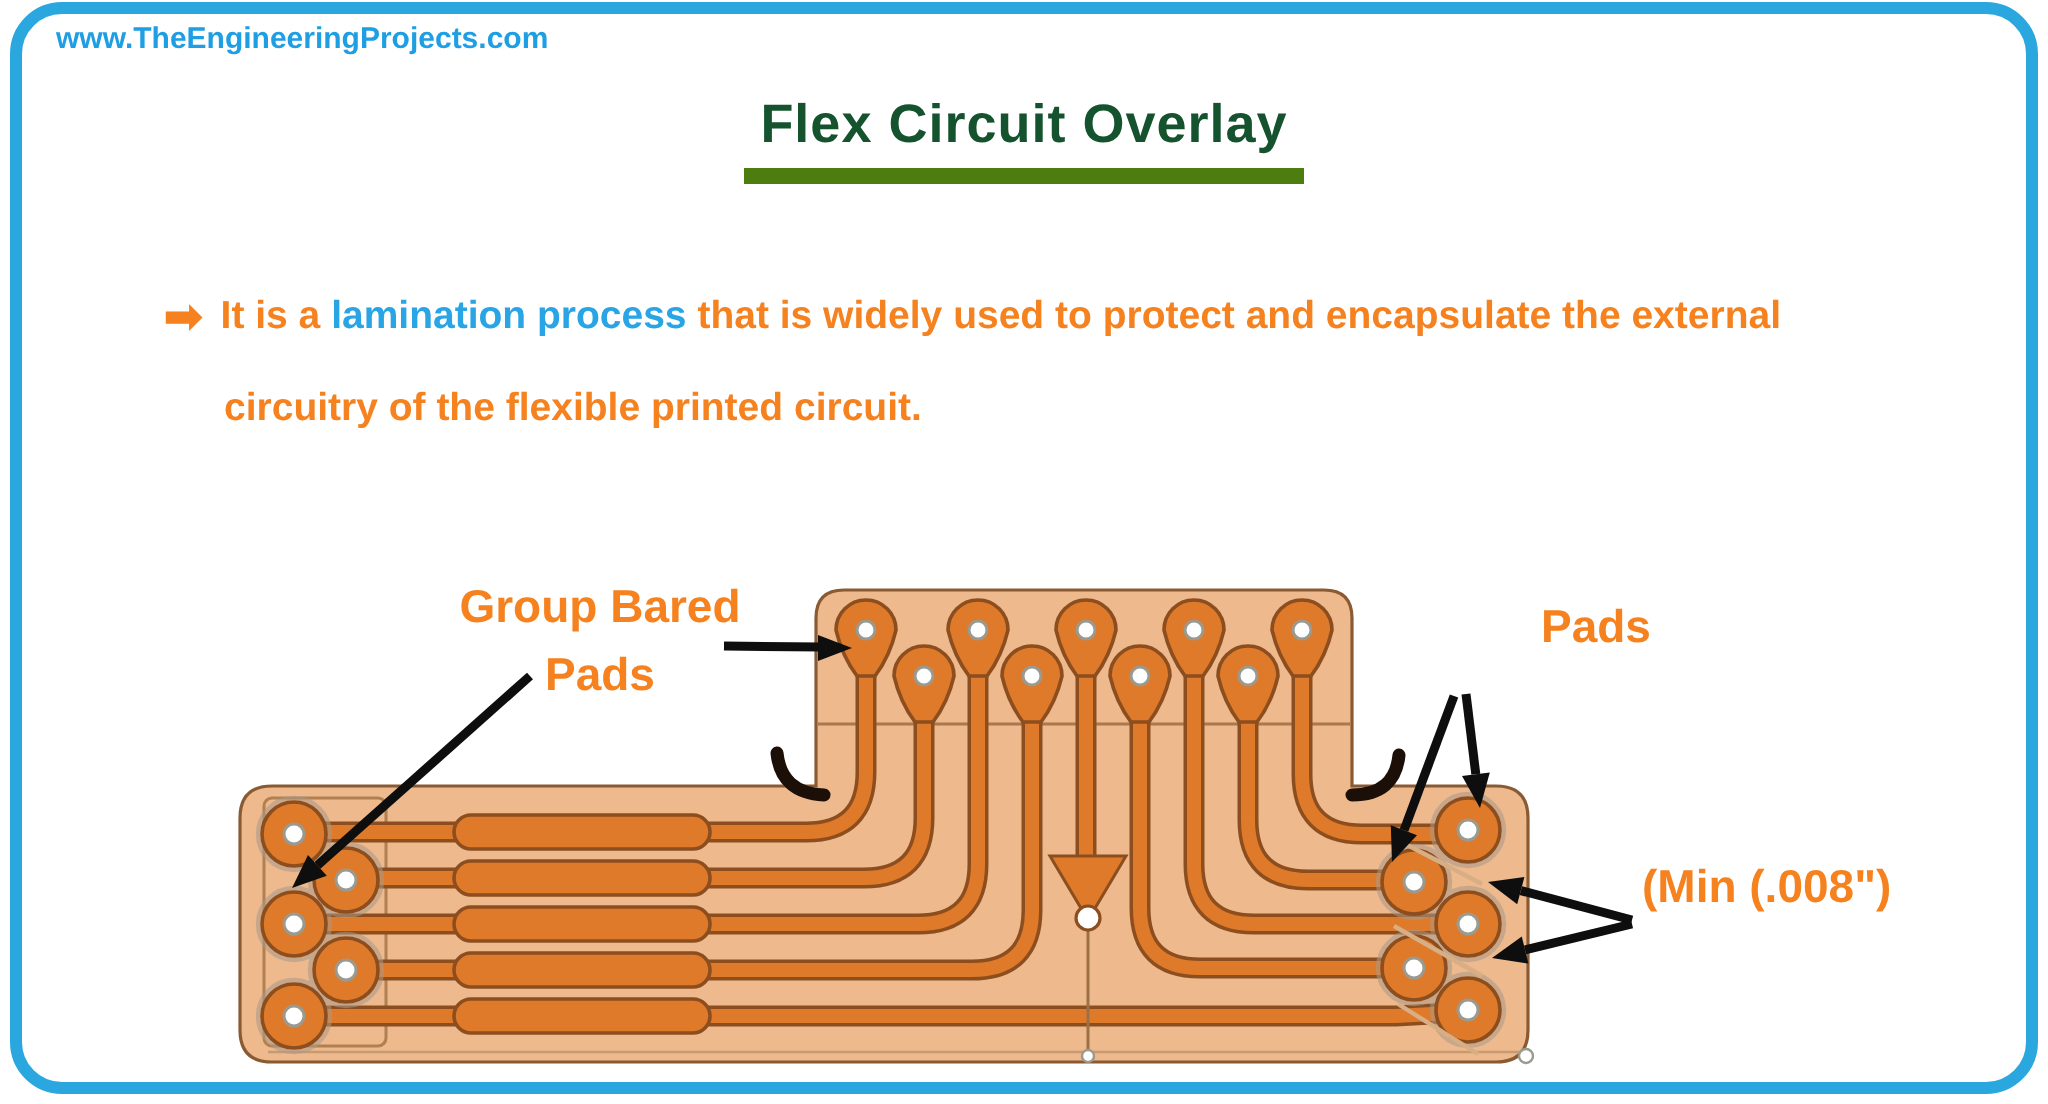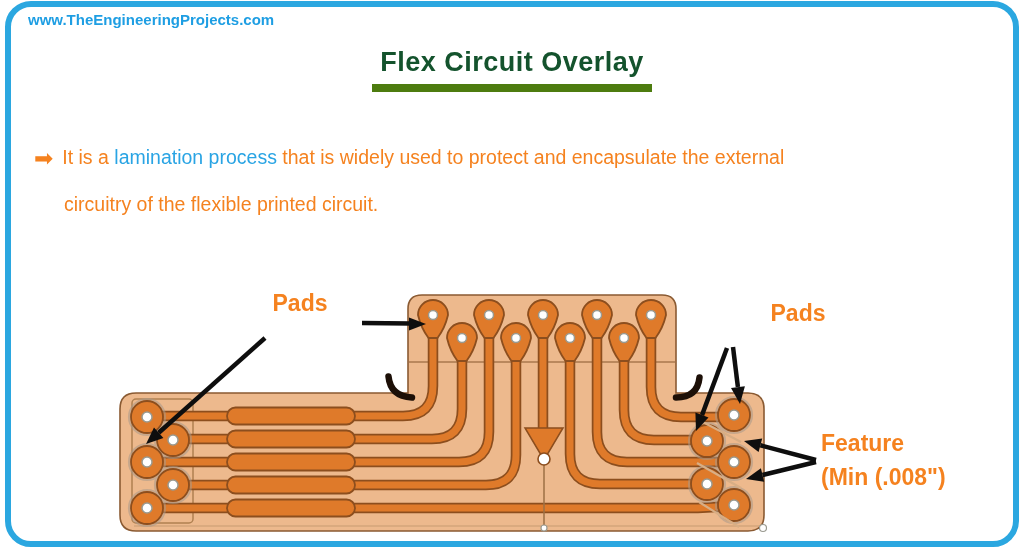--- a/index.html
+++ b/index.html
@@ -13,21 +13,21 @@
   }
   .site-url{
     position:absolute;left:28px;top:11px;
     font-size:15px;font-weight:bold;color:#1E9EE3;letter-spacing:0;
   }
   .title-wrap{position:absolute;left:0;right:0;top:47px;text-align:center;}
   .title{
     display:inline-block;font-size:27px;font-weight:bold;color:#14532d;
     border-bottom:8px solid #4d7c0f;padding:0 8px 6px 8px;letter-spacing:0.5px;
   }
-  .desc-line{position:absolute;font-size:19.5px;font-weight:normal;color:#F5821F;letter-spacing:0;}
+  .desc-line{position:absolute;font-size:19.5px;font-weight:bold;color:#F5821F;letter-spacing:0;margin-left:48px;}
   .desc-line1{left:34px;top:145px;}
   .desc-line2{left:64px;top:193px;}
   .bullet{color:#F5821F;font-size:23px;vertical-align:-2px;margin-right:9px;}
   .hl-blue{color:#29A4E4;}
   .diagram-label{
     position:absolute;color:#F5821F;font-weight:bold;font-size:23px;line-height:34px;
   }
   .lbl-group{left:205px;top:286px;width:190px;text-align:center;}
   .lbl-individual{left:688px;top:296px;width:220px;text-align:center;}
   .lbl-feature{left:821px;top:426px;text-align:left;line-height:34px;}
@@ -208,25 +208,25 @@
         <polygon points="744,441 762.2,438.5 758.6,452.1" stroke="none"></polygon>
       </g>
       <g>
         <line x1="816" y1="462" x2="762.5" y2="475"></line>
         <polygon points="746,479 760.9,468.2 764.2,481.8" stroke="none"></polygon>
       </g>
     </g>
   </svg>
 
   <div class="diagram-label lbl-group">
+    <div>Group Bared</div>
     <div>Pads</div>
   </div>
 
   <div class="diagram-label lbl-individual">
     <div>Pads</div>
   </div>
 
   <div class="diagram-label lbl-feature">
-    <div>Feature</div>
     <div>(Min (.008")</div>
   </div>
 
 </div>
 
 </body></html>

